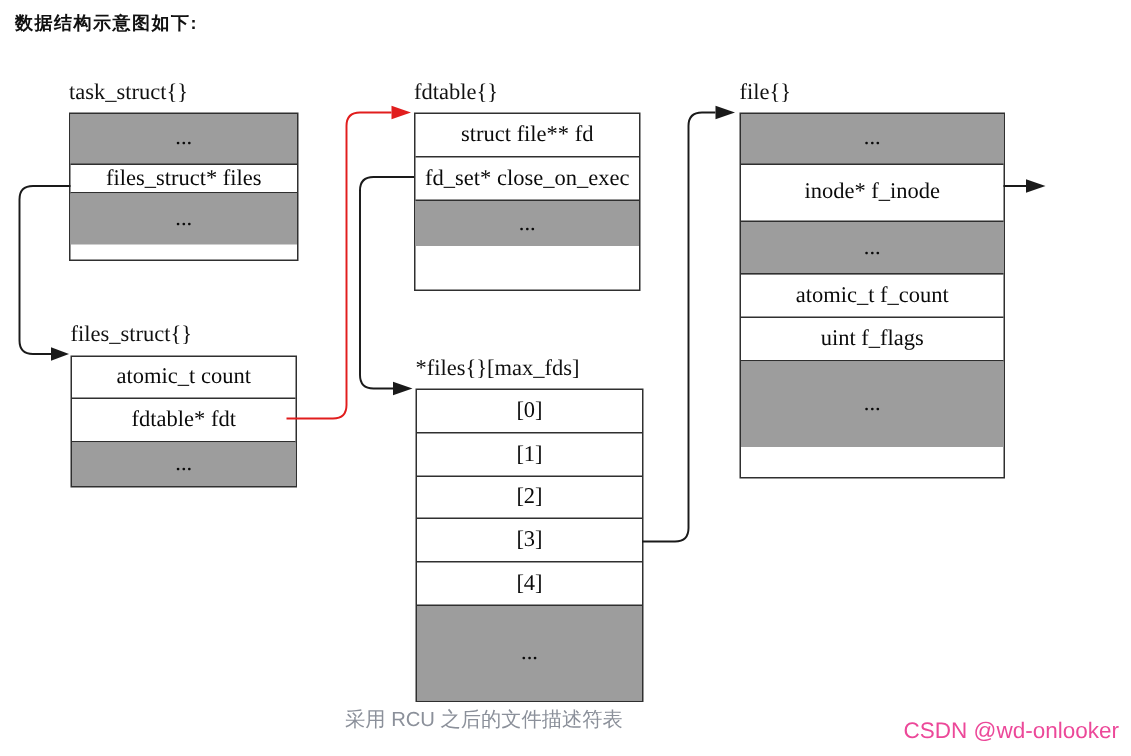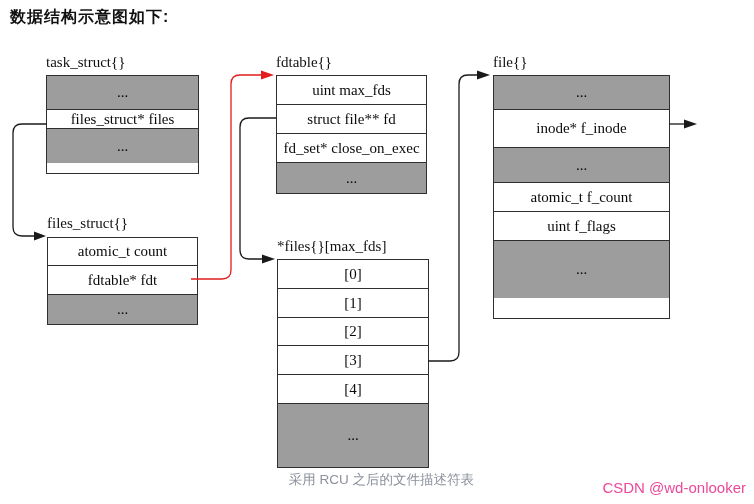--- a/index.html
+++ b/index.html
@@ -3,21 +3,21 @@
 <meta charset="utf-8">
 <style>
   html,body{margin:0;padding:0;background:#ffffff;}
   .canvas{
     position:relative;width:754px;height:504px;background:#ffffff;
     font-family:"Liberation Serif","DejaVu Serif",serif;overflow:hidden;
   }
   .page-title{
     position:absolute;left:10px;top:7px;
     font-family:"Liberation Sans","DejaVu Sans",sans-serif;
-    font-size:16px;font-weight:bold;color:#111;letter-spacing:1px;
+    font-size:12px;font-weight:bold;color:#111;letter-spacing:1px;
   }
   .struct-label{
     position:absolute;height:20px;line-height:20px;text-align:left;
     font-size:15px;color:#111;white-space:nowrap;
   }
   .struct-box{
     position:absolute;border:1px solid #2f2f2f;background:#fff;
   }
   .row{
     box-sizing:border-box;border-bottom:1px solid #2f2f2f;
@@ -25,21 +25,21 @@
     font-size:15px;color:#0a0a0a;white-space:nowrap;overflow:hidden;
   }
   .row:last-child{border-bottom:none;}
   .row.gray{background:#9d9d9d;}
   .arrows{position:absolute;left:0;top:0;pointer-events:none;}
   .arrows path{fill:none;stroke:#1a1a1a;stroke-width:1.3;}
   .arrows path.red{stroke:#e11d1d;}
   .arrows polygon{fill:#1a1a1a;}
   .arrows polygon.redh{fill:#e11d1d;}
   .caption{
-    position:absolute;left:230px;top:471px;width:244px;text-align:right;
+    position:absolute;left:230px;top:471px;width:244px;text-align:left;
     font-family:"Liberation Sans","DejaVu Sans",sans-serif;
     font-size:13.5px;color:#8b909a;white-space:nowrap;
   }
   .watermark{
     position:absolute;right:8px;top:479px;
     font-family:"Liberation Sans","DejaVu Sans",sans-serif;
     font-size:15px;color:#ec4899;white-space:nowrap;
   }
 </style>
 </head>
@@ -58,21 +58,20 @@
 
   <div class="struct-label" style="left:47px;top:213px;width:149px">files_struct{}</div>
   <div class="struct-box" style="left:47px;top:237px;width:149px;height:86px">
     <div class="row" style="height:28px">atomic_t count</div>
     <div class="row" style="height:29px">fdtable* fdt</div>
     <div class="row gray" style="height:29px">...</div>
   </div>
 
   <div class="struct-label" style="left:276px;top:52px;width:149px">fdtable{}</div>
   <div class="struct-box" style="left:276px;top:75px;width:149px;height:117px">
-    <div class="row" style="height:29px">uint max_fds</div>
     <div class="row" style="height:29px">struct file** fd</div>
     <div class="row" style="height:29px">fd_set* close_on_exec</div>
     <div class="row gray" style="height:30px">...</div>
   </div>
 
   <div class="struct-label" style="left:277px;top:236px;width:150px">*files{}[max_fds]</div>
   <div class="struct-box" style="left:277px;top:259px;width:150px;height:207px">
     <div class="row" style="height:29px">[0]</div>
     <div class="row" style="height:29px">[1]</div>
     <div class="row" style="height:28px">[2]</div>

